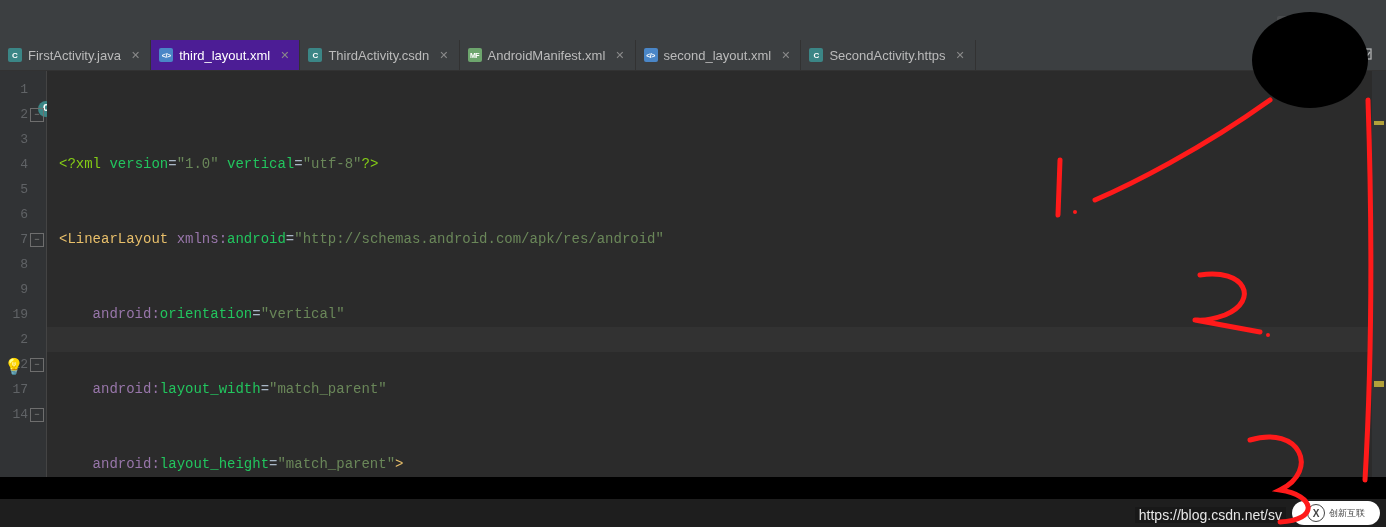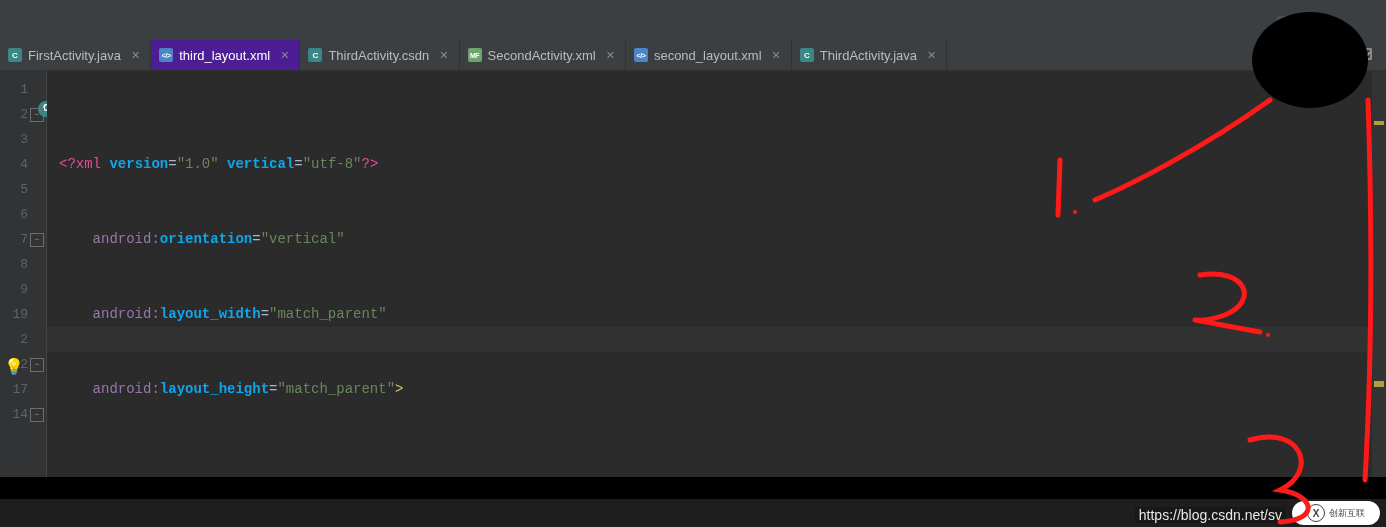--- a/index.html
+++ b/index.html
@@ -122,23 +122,23 @@
   .hl-line {
     position: absolute;
     left: 0; right: 0;
     height: 25px;
     background: #323232;
     z-index: 0;
   }
   .code .row { position: relative; z-index: 1; height: 25px; }
   .t-tag { color: #e8bf6a; }
   .t-ns { color: #9876aa; }
-  .t-attr { color: #0ea5e9; font-weight: bold; }
+  .t-attr { color: #22c55e; }
   .t-str { color: #6a8759; }
-  .t-pi { color: #ec4899; }
+  .t-pi { color: #84cc16; }
   .warn {
     background: #52503a;
   }
 
   .right-pane {
     position: absolute;
     right: 0;
     top: 0;
     width: 420px;
     height: 100%;
@@ -254,31 +254,31 @@
     <span>third_layout.xml</span>
     <span class="close">✕</span>
   </div>
   <div class="tab">
     <span class="icon icon-java"></span>
     <span>ThirdActivity.csdn</span>
     <span class="close">✕</span>
   </div>
   <div class="tab">
     <span class="icon icon-xml-mf"></span>
-    <span>SecondActivity.xml</span>
+    <span>AndroidManifest.xml</span>
     <span class="close">✕</span>
   </div>
   <div class="tab">
     <span class="icon icon-xml"></span>
     <span>second_layout.xml</span>
     <span class="close">✕</span>
   </div>
   <div class="tab">
     <span class="icon icon-java"></span>
-    <span>ThirdActivity.java</span>
+    <span>SecondActivity.https</span>
     <span class="close">✕</span>
   </div>
 </div>
 
 <div class="editor-wrap">
   <div class="gutter">
     <div class="circle-c">C</div>
     <div class="ln">1</div>
     <div class="ln">2<span class="mark">−</span></div>
     <div class="ln">3</div>
@@ -293,20 +293,21 @@
     <div class="ln" style="position:relative">12<span class="mark">−</span>
       <span style="position:absolute;right:22px;top:4px;color:#c9a732;font-size:16px">💡</span>
     </div>
     <div class="ln">17</div>
     <div class="ln">14<span class="mark">−</span></div>
   </div>
 
   <div class="code">
     <div class="hl-line" style="top:calc(6px + 25px*10)"></div>
     <div class="row"><span class="t-pi">&lt;?xml</span> <span class="t-attr">version</span>=<span class="t-str">"1.0"</span> <span class="t-attr">vertical</span>=<span class="t-str">"utf-8"</span><span class="t-pi">?&gt;</span></div>
+    <div class="row"><span class="t-tag">&lt;LinearLayout</span> <span class="t-ns">xmlns:</span><span class="t-attr">android</span>=<span class="t-str">"http://schemas.android.com/apk/res/android"</span></div>
     <div class="row">    <span class="t-ns">android:</span><span class="t-attr">orientation</span>=<span class="t-str">"vertical"</span></div>
     <div class="row">    <span class="t-ns">android:</span><span class="t-attr">layout_width</span>=<span class="t-str">"match_parent"</span></div>
     <div class="row">    <span class="t-ns">android:</span><span class="t-attr">layout_height</span>=<span class="t-str">"match_parent"</span><span class="t-tag">&gt;</span></div>
     
     
     
     
     
     
     

